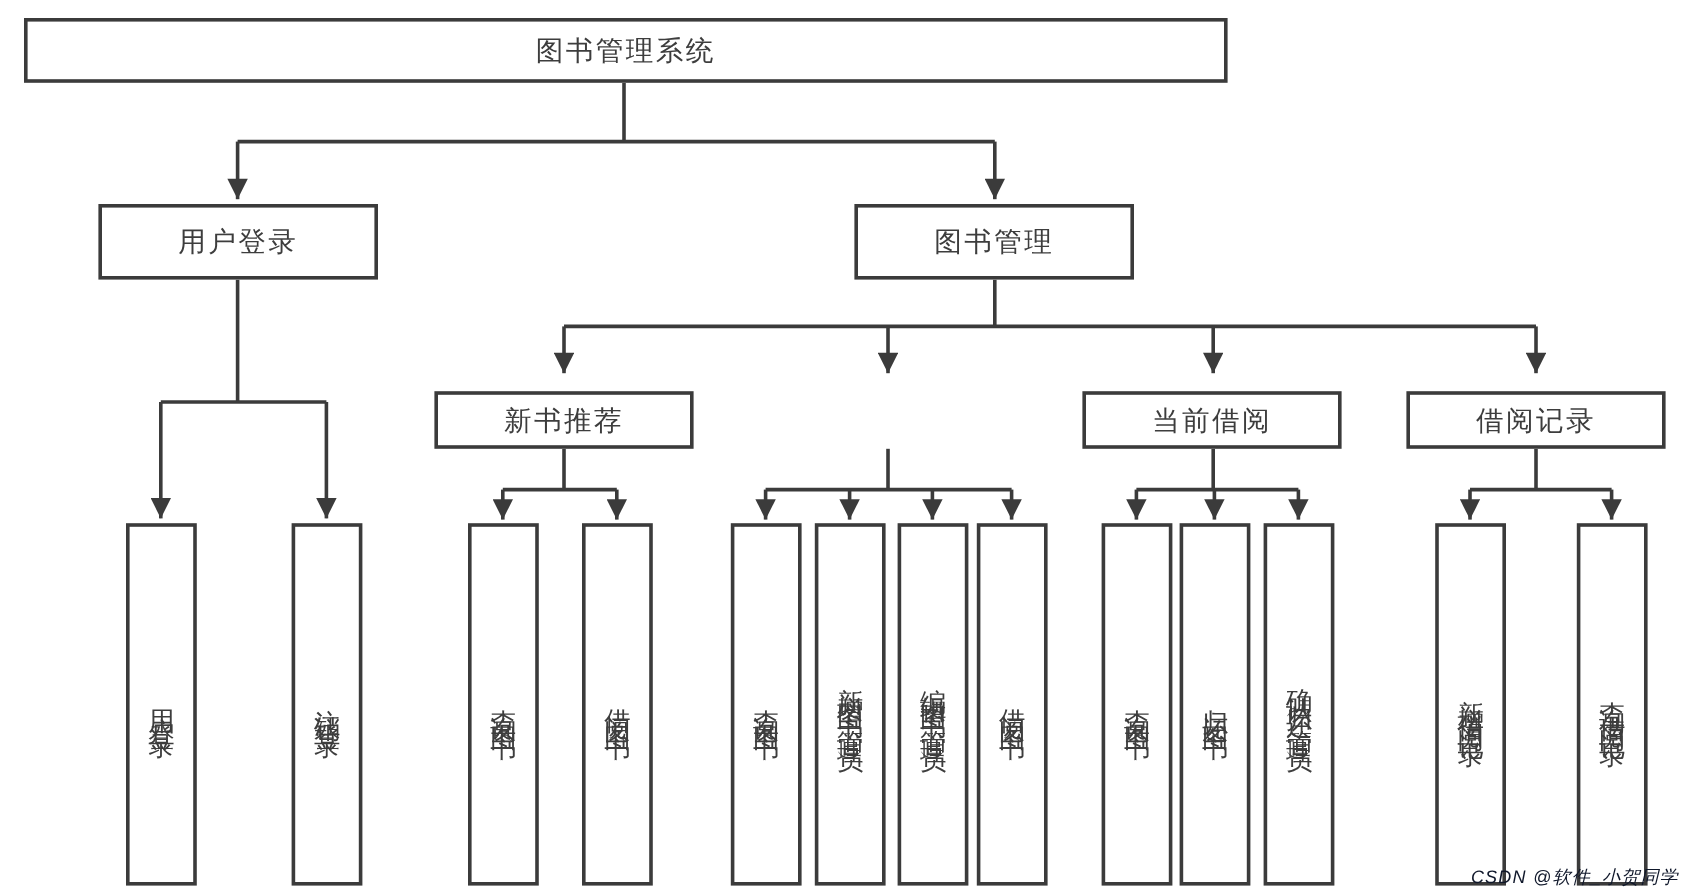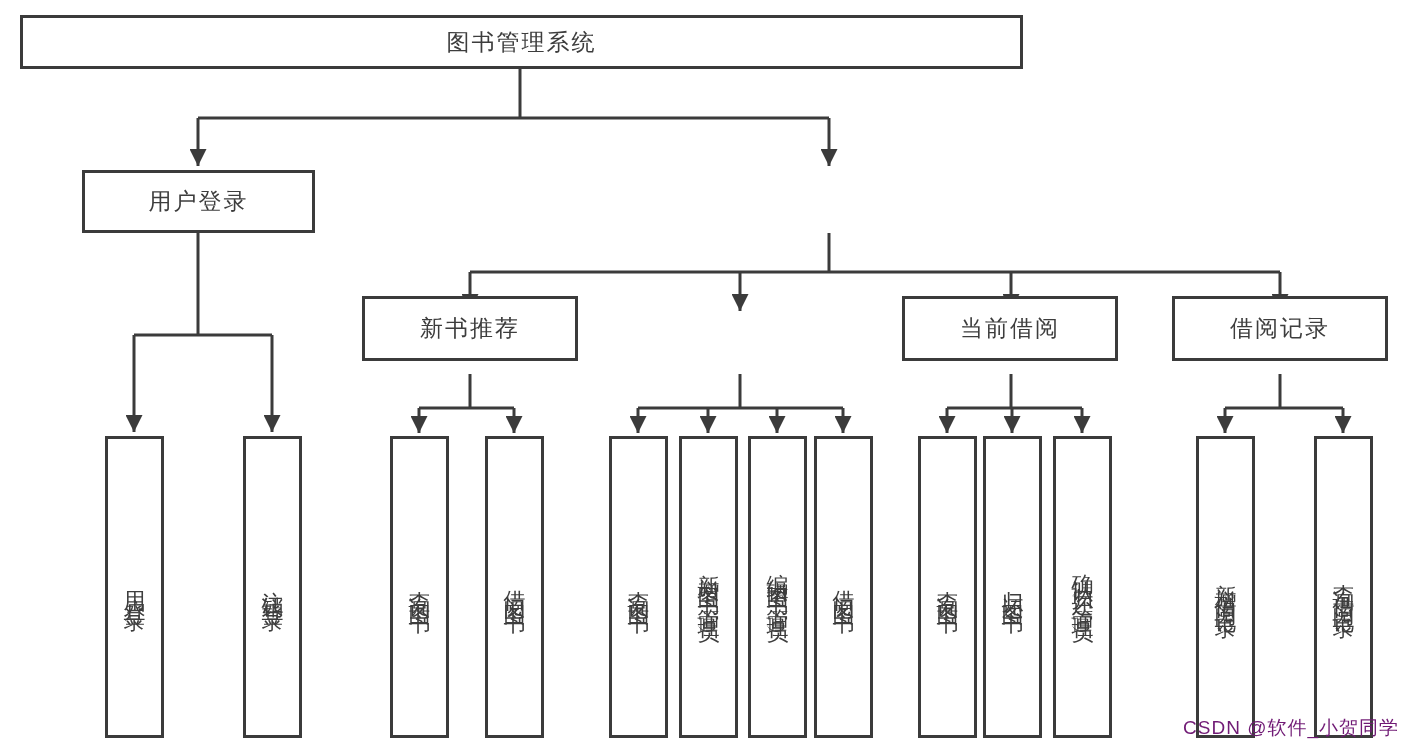--- a/index.html
+++ b/index.html
@@ -24,39 +24,40 @@
     background: #ffffff;
     display: flex;
     align-items: center;
     justify-content: center;
     color: #3d3d3d;
     z-index: 2;
   }
   .h-label { font-size: 23px; letter-spacing: 2px; white-space: nowrap; }
   .root-box   { left: 20px;  top: 15px;  width: 1003px; height: 54px; }
   .l2-box     { top: 170px;  width: 233px; height: 63px; }
-  .l3-box     { top: 296px;  width: 216px; height: 65px; }
+  .l3-box     { top: 326px;  width: 216px; height: 48px; }
   .leaf       { top: 436px;  width: 59px;  height: 302px; }
   .leaf .v-label {
     writing-mode: vertical-rl;
     text-orientation: mixed;
     font-size: 22px;
     letter-spacing: 7px;
     line-height: 1.1;
     color: #3d3d3d;
   }
   .watermark {
     position: absolute;
     right: 6px;
     bottom: 6px;
-    font-size: 19px;
-    color: #701a75;
+    font-size: 15px;
+    color: #0f172a;
     z-index: 4;
     letter-spacing: 1px;
     white-space: nowrap;
+    font-style: italic;
   }
 </style>
 </head>
 <body>
 
 <div class="stage">
 
   <svg class="connectors" viewBox="0 0 1405 747" xmlns="http://www.w3.org/2000/svg">
     <defs>
       <marker id="arw" viewBox="0 0 10 10" refX="10" refY="5" markerWidth="24" markerHeight="17" orient="auto" markerUnits="userSpaceOnUse">
@@ -101,20 +102,23 @@
       <path d="M1343 408 L1343 433" marker-end="url(#arw)"></path>
     </g>
   </svg>
 
   <div class="box root-box">
     <span class="h-label">图书管理系统</span>
   </div>
 
   <div class="box l2-box" style="left:82px">
     <span class="h-label">用户登录</span>
+  </div>
+  <div class="box l2-box" style="left:712px">
+    <span class="h-label">图书管理</span>
   </div>
 
   <div class="box l3-box" style="left:362px">
     <span class="h-label">新书推荐</span>
   </div>
   <div class="box l3-box" style="left:1172px">
     <span class="h-label">借阅记录</span>
   </div>
   <div class="box l3-box" style="left:902px">
     <span class="h-label">当前借阅</span>

